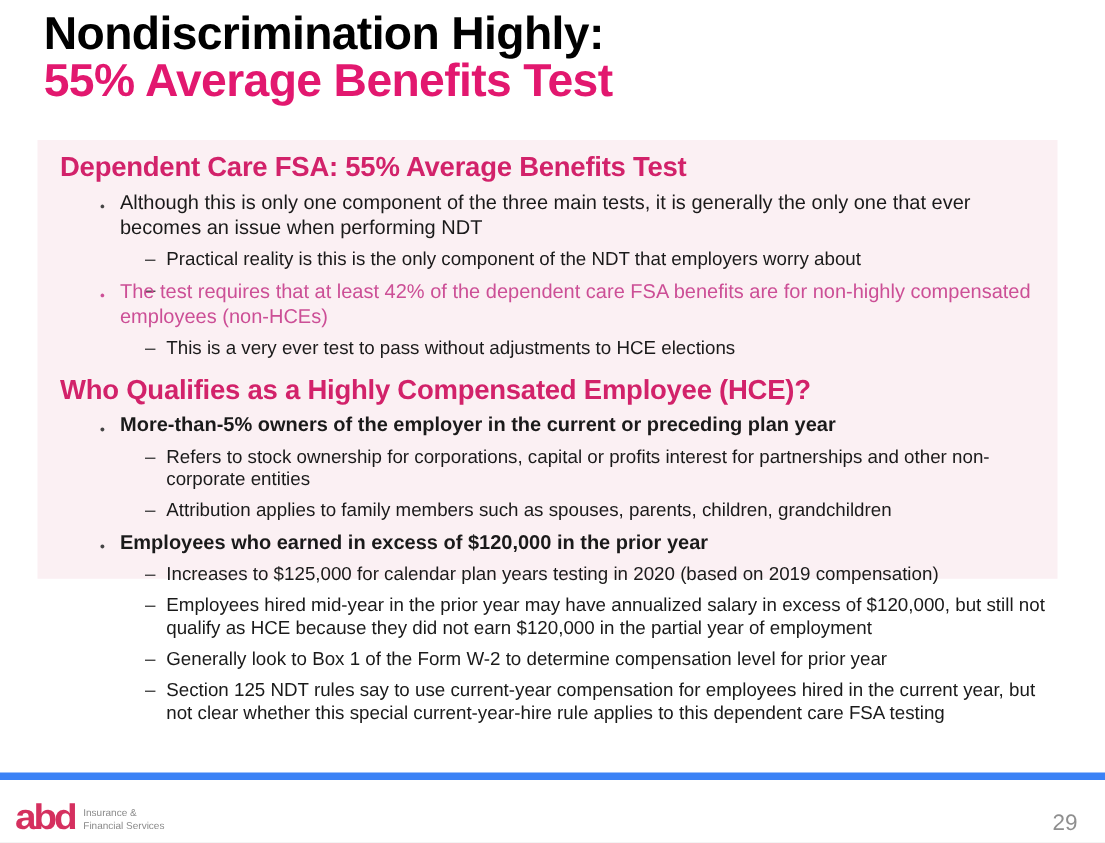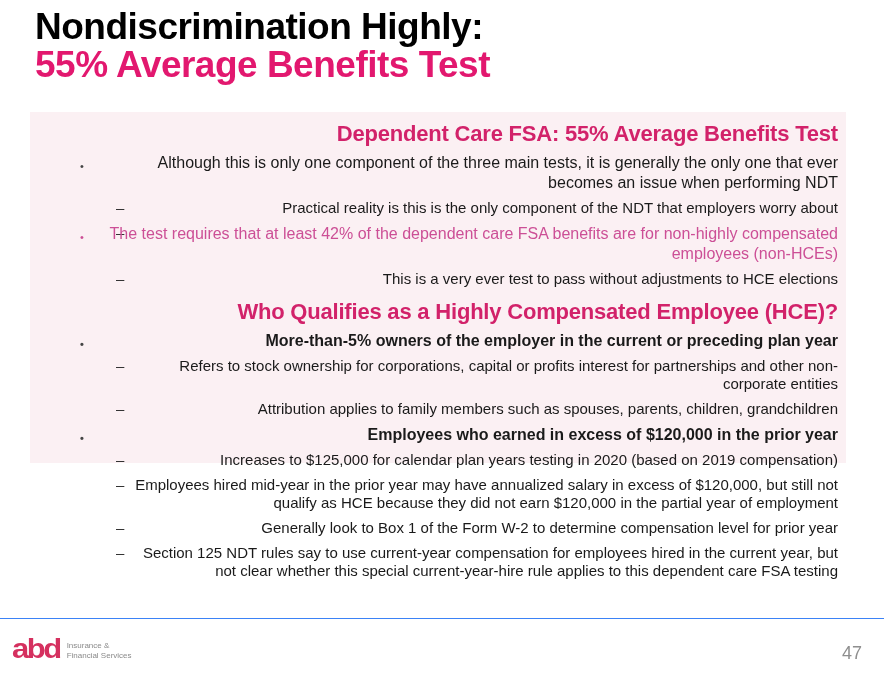--- a/index.html
+++ b/index.html
@@ -25,21 +25,20 @@
     font-size:37px;line-height:38px;font-weight:bold;
     letter-spacing:-0.5px;
   }
   .title .line1{color:#000000;display:block;}
   .title .line2{color:var(--brand-pink);display:block;}
   .panel{
     position:absolute;left:30px;top:112px;
     width:816px;height:351px;
     background:var(--panel-bg);
     padding:10px 8px 2px 18px;
-    text-align:right;
   }
   .section-heading{
     font-size:22px;line-height:24px;font-weight:bold;
     color:var(--heading-pink);
     margin:0 0 7px 0;letter-spacing:-0.2px;
   }
   .section-heading.second{margin-top:12px;}
   .item{
     position:relative;
     color:var(--text-dark);
@@ -48,21 +47,21 @@
   .l1{margin-left:32px;padding-left:16px;font-size:16px;line-height:20px;}
   .l2{margin-left:68px;padding-left:17px;font-size:15px;line-height:18px;margin-bottom:7px;}
   .mark{position:absolute;left:0;top:0;}
   .l1 .mark{font-size:11px;top:3px;color:#444444;}
   .l2 .mark{font-size:15px;color:#333333;}
   .item.pink{color:var(--body-pink);}
   .item.pink .mark{color:var(--body-pink);}
   .item.bold{font-weight:bold;}
   .footer{
     position:absolute;left:0;right:0;top:618px;bottom:0;
-    border-top:1px solid #3b82f6;
+    border-top:6px solid #3b82f6;
     background:#ffffff;
   }
   .logo-block{
     position:absolute;left:12px;top:16px;
     display:flex;align-items:center;gap:7px;
   }
   .logo-mark{
     color:var(--logo-pink);
     font-size:31px;line-height:28px;font-weight:bold;
     letter-spacing:-2.5px;
@@ -149,16 +148,16 @@
   </div>
 
   <div class="footer">
     <div class="logo-block">
       <span class="logo-mark">abd</span>
       <span class="logo-caption">
         <span>Insurance &amp;</span><br>
         <span>Financial Services</span>
       </span>
     </div>
-    <div class="page-number">47</div>
+    <div class="page-number">29</div>
   </div>
 
 </div>
 
 </body></html>

